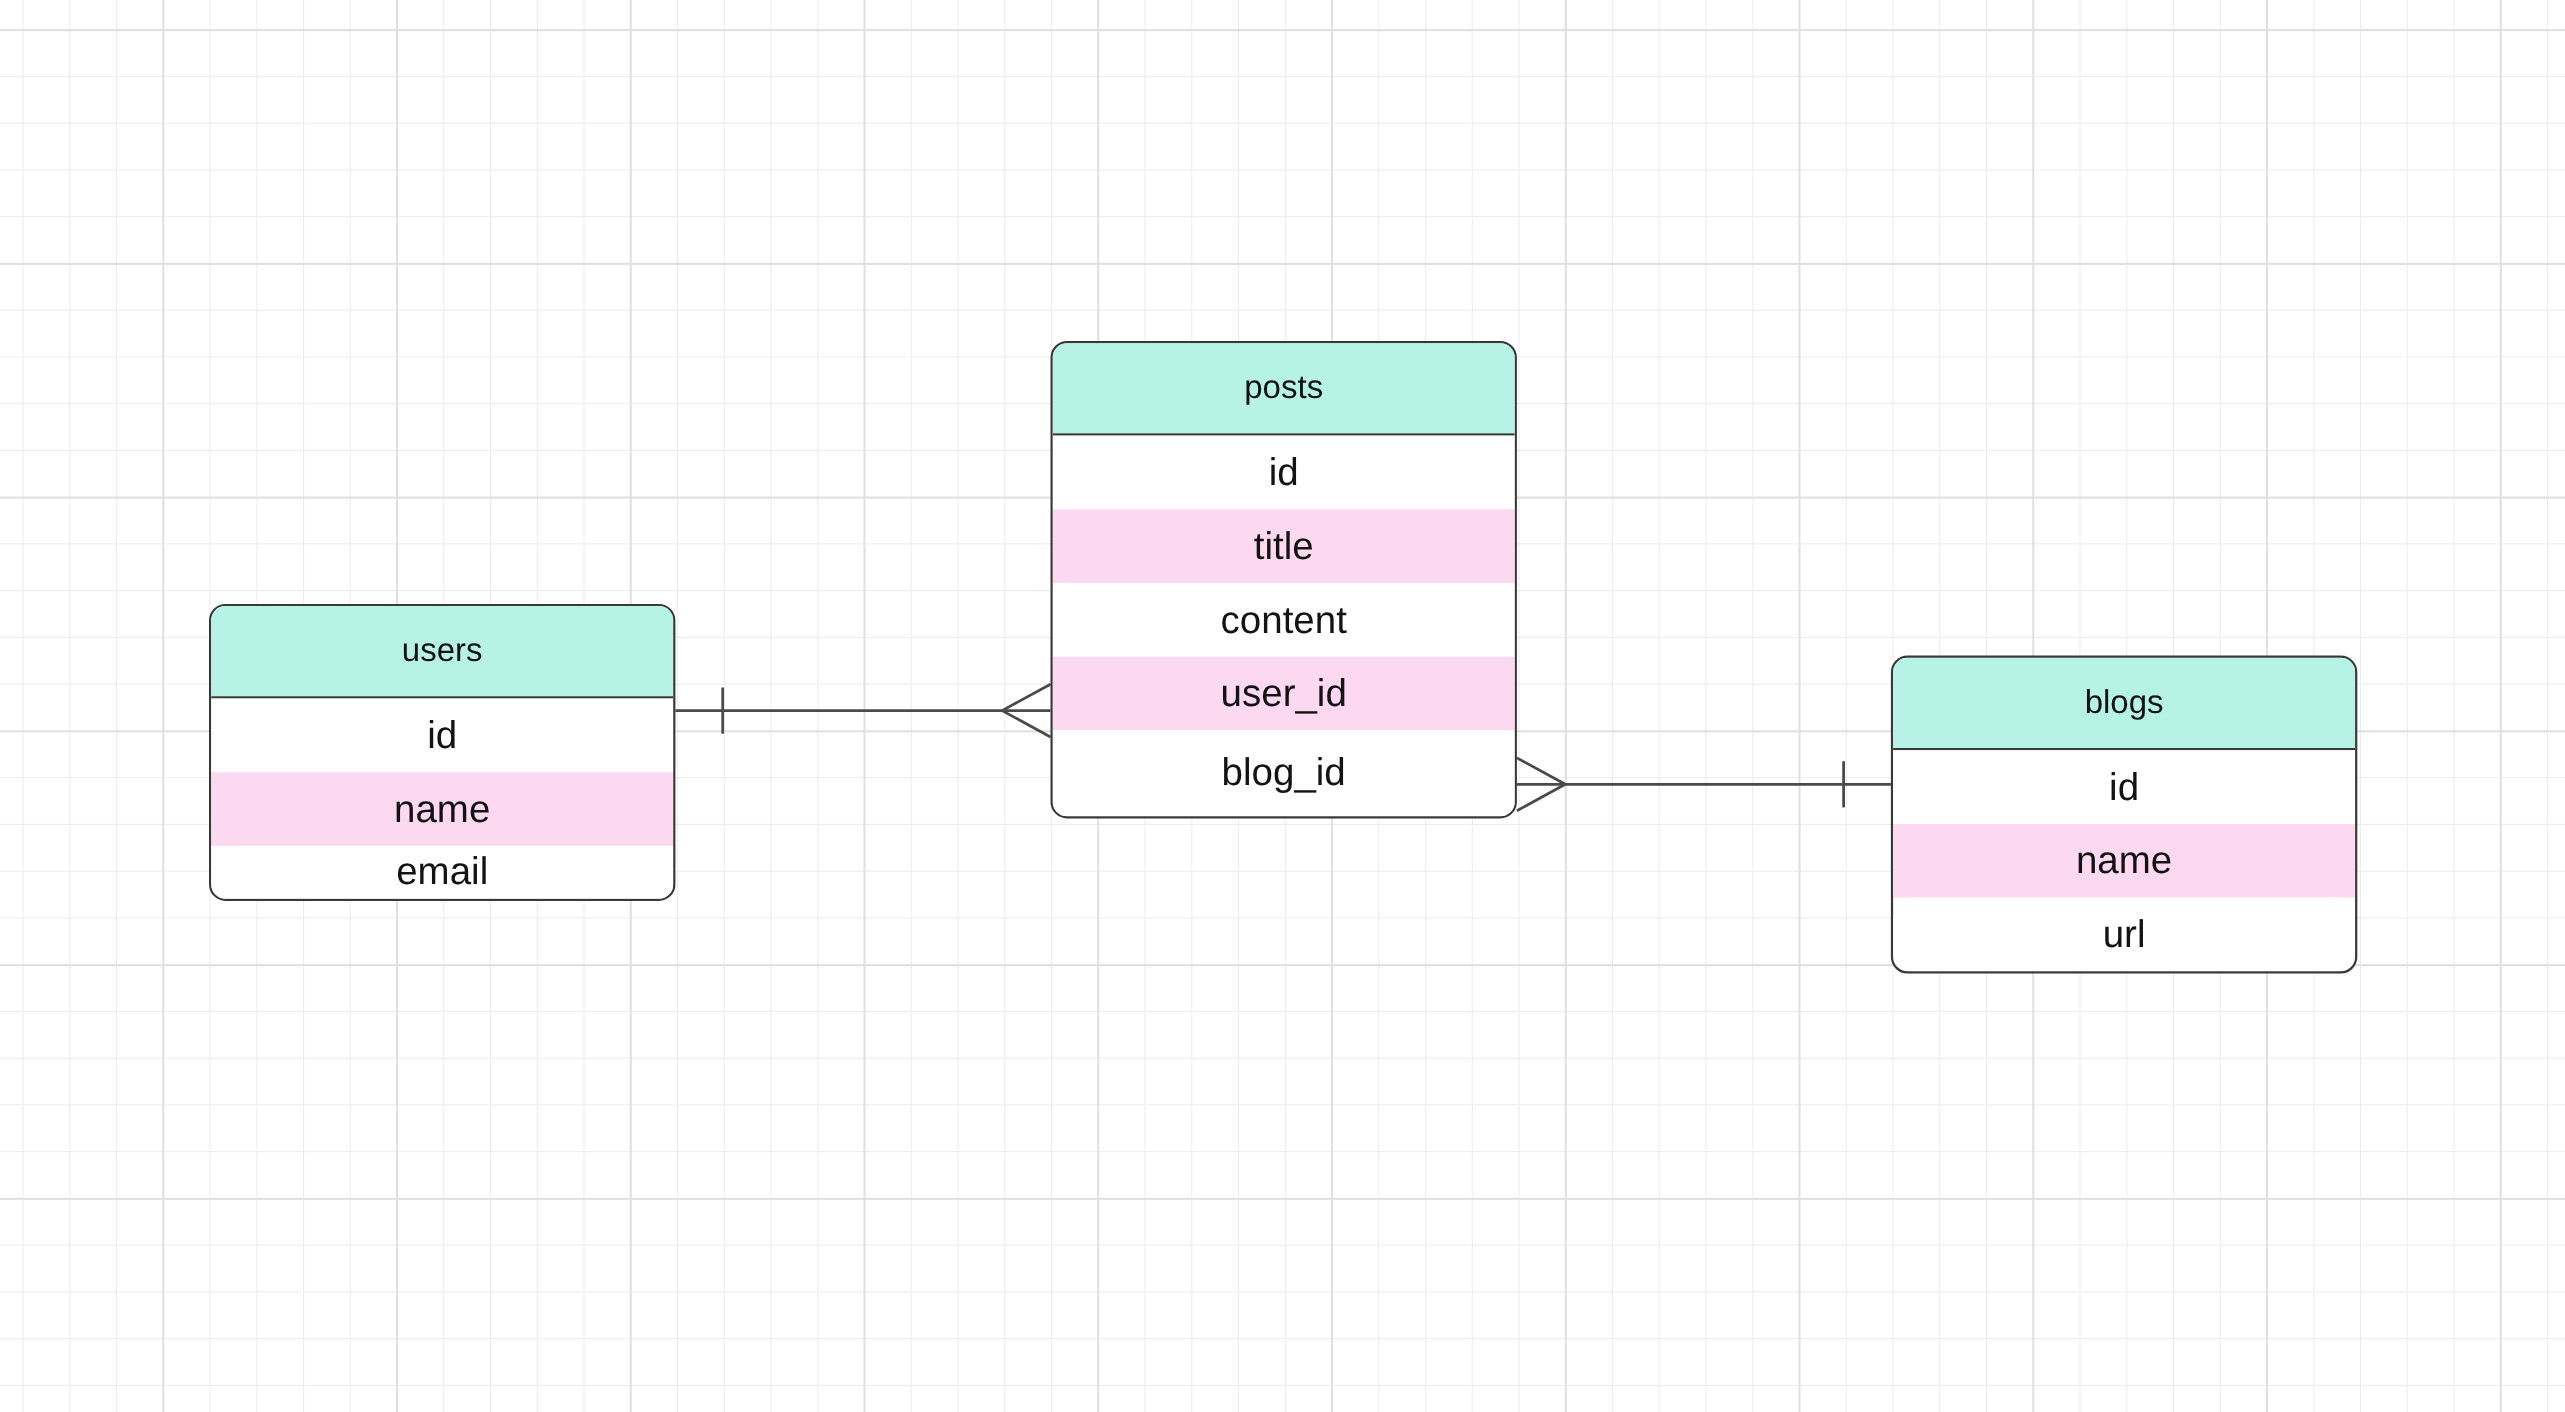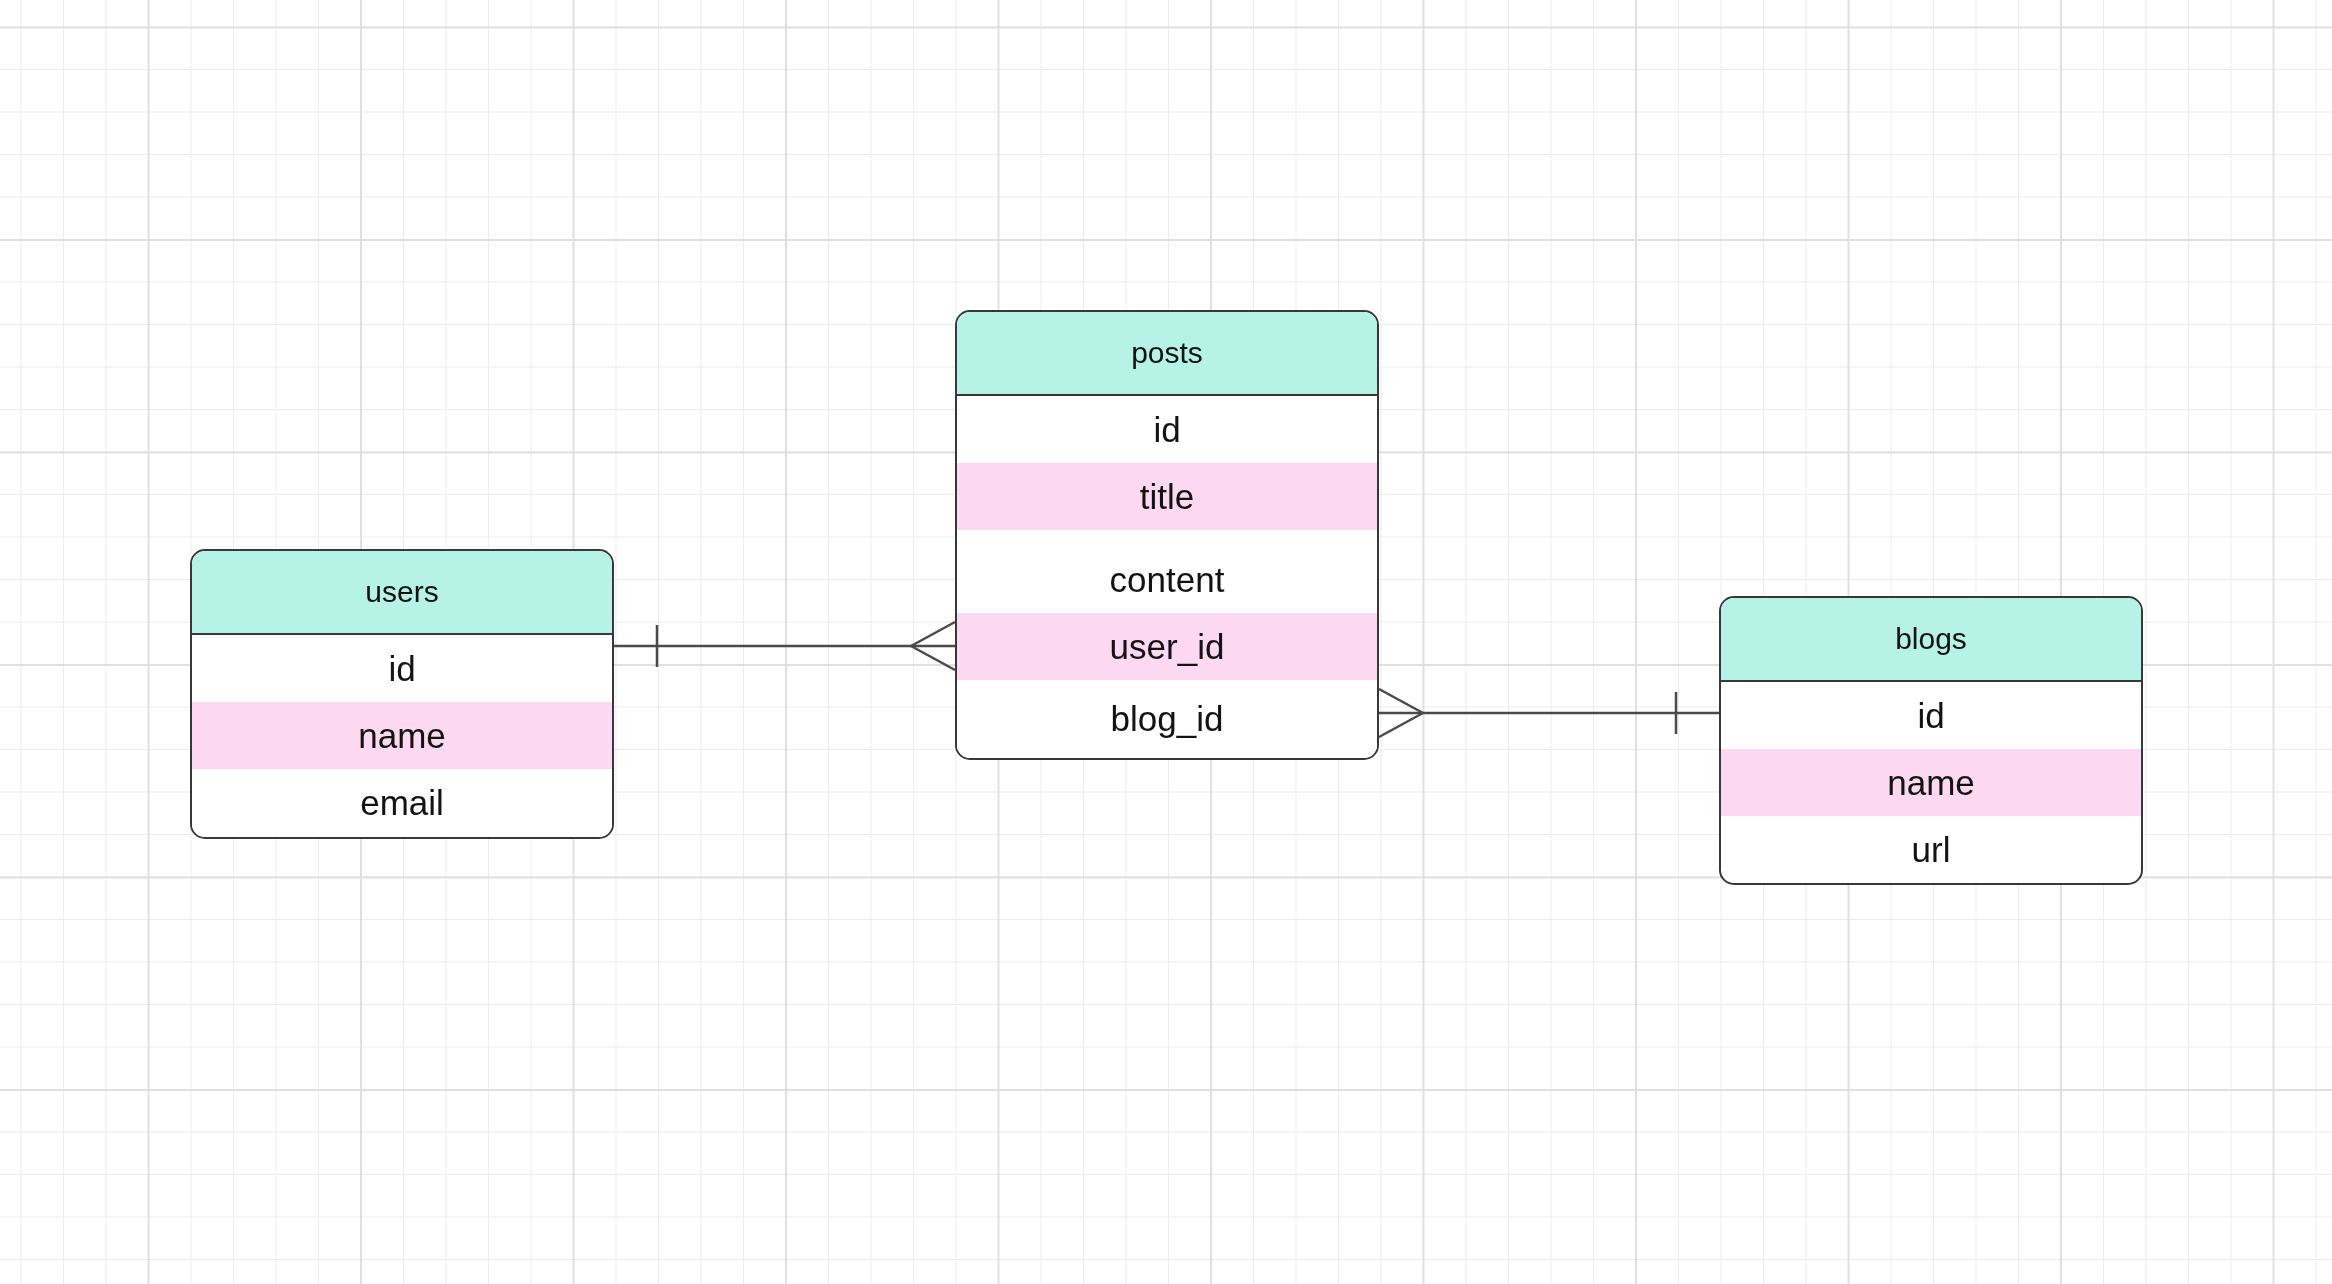--- a/index.html
+++ b/index.html
@@ -56,27 +56,27 @@
         <line x1="1379" y1="713" x2="1719" y2="713"></line>
         <line x1="1423" y1="713" x2="1379" y2="689"></line>
         <line x1="1423" y1="713" x2="1379" y2="737"></line>
         <line x1="1676" y1="692" x2="1676" y2="734"></line>
       </g>
     </svg>
 <div class="entity" style="left: 190px; top: 549px; width: 424px;">
       <div class="entity-header" style="height: 84px;">users</div>
       <div class="attr-row" style="height: 67px;">id</div>
       <div class="attr-row alt" style="height: 67px;">name</div>
-      <div class="attr-row" style="height: 68px;">email</div>
+      <div class="attr-row" style="height: 48px;">email</div>
     </div>
     <div class="entity" style="left: 955px; top: 310px; width: 424px;">
       <div class="entity-header" style="height: 84px;">posts</div>
       <div class="attr-row" style="height: 67px;">id</div>
       <div class="attr-row alt" style="height: 67px;">title</div>
-      <div class="attr-row" style="height: 67px; margin-top: 16px;">content</div>
+      <div class="attr-row" style="height: 67px;">content</div>
       <div class="attr-row alt" style="height: 67px;">user_id</div>
       <div class="attr-row" style="height: 78px;">blog_id</div>
     </div>
     <div class="entity" style="left: 1719px; top: 596px; width: 424px;">
       <div class="entity-header" style="height: 84px;">blogs</div>
       <div class="attr-row" style="height: 67px;">id</div>
       <div class="attr-row alt" style="height: 67px;">name</div>
       <div class="attr-row" style="height: 67px; border-radius: 19px;">url</div>
     </div>
   </div>

